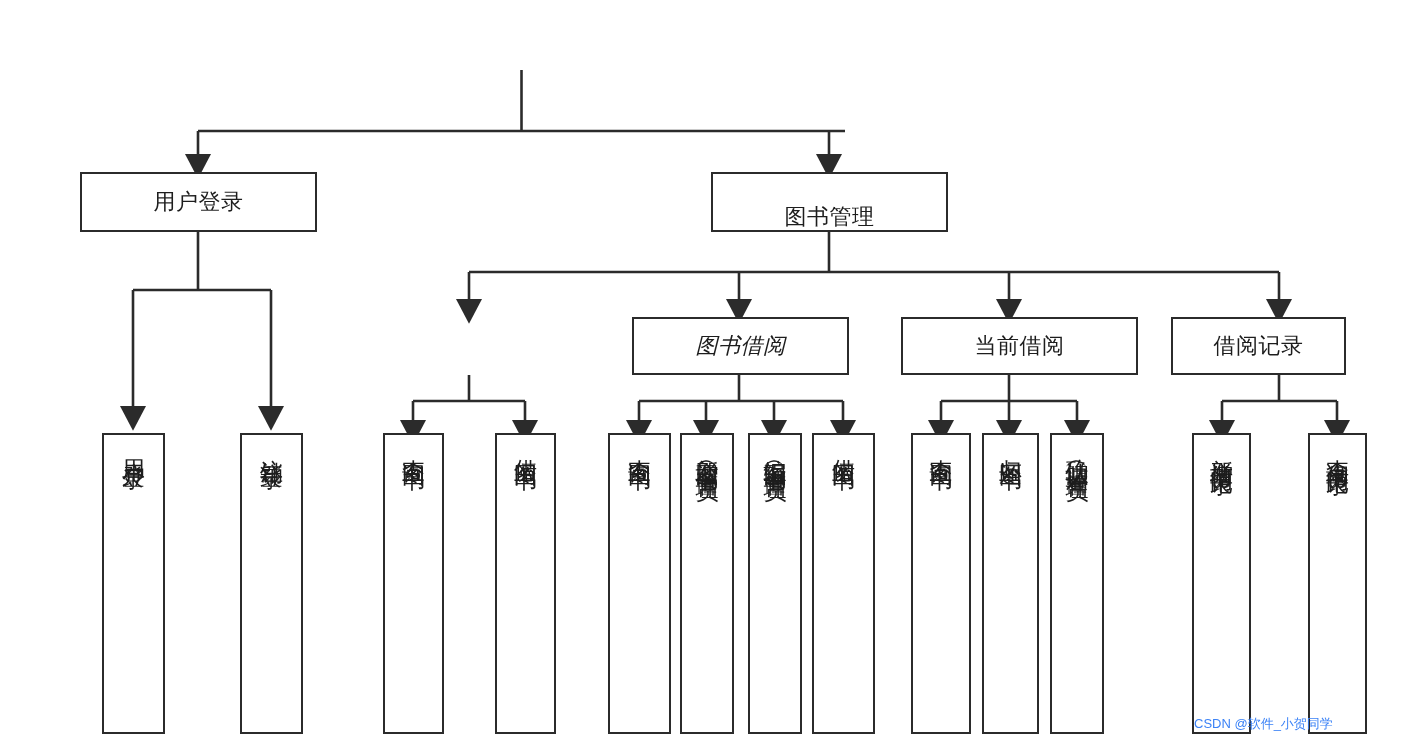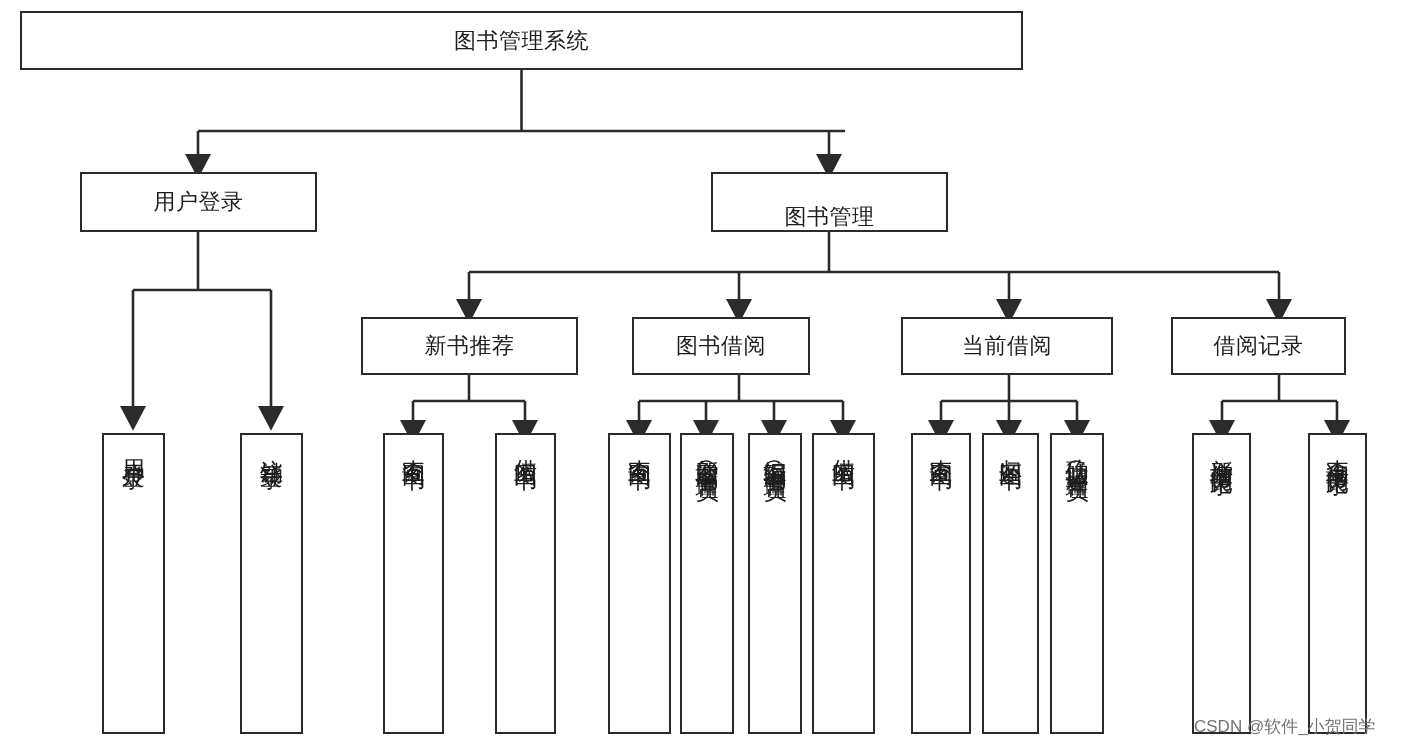--- a/index.html
+++ b/index.html
@@ -53,22 +53,22 @@
   }
   .node.vert .node-label {
     writing-mode: vertical-rl;
     text-orientation: upright;
     font-size: 23px;
     letter-spacing: 3px;
     line-height: 1;
   }
   .watermark {
     position: absolute;
-    font-size: 17px;
-    color: #737373;
+    font-size: 13px;
+    color: #3b82f6;
     white-space: nowrap;
     z-index: 8;
     font-family: "Liberation Sans", "DejaVu Sans", sans-serif;
   }
 </style>
 </head>
 <body>
 
 <div id="canvas">
 
@@ -115,38 +115,32 @@
       <path d="M1009,401 L1009,424" marker-end="url(#arrow)"></path>
       <path d="M1077,401 L1077,424" marker-end="url(#arrow)"></path>
 
       <path d="M1279,375 L1279,401"></path>
       <path d="M1222,401 L1337,401"></path>
       <path d="M1222,401 L1222,424" marker-end="url(#arrow)"></path>
       <path d="M1337,401 L1337,424" marker-end="url(#arrow)"></path>
     </g>
   </svg>
 
-  <div class="node horiz" style="left:20px; top:11px; width:1003px; height:59px;">
-    <span class="node-label">图书管理系统</span>
-  </div>
 
   <div class="node horiz" style="left:80px; top:172px; width:237px; height:60px;">
     <span class="node-label">用户登录</span>
   </div>
   <div class="node horiz" style="left:711px; top:172px; width:237px; height:60px;align-items:flex-end;">
     <span class="node-label">图书管理</span>
   </div>
 
-  <div class="node horiz" style="left:361px; top:317px; width:217px; height:58px;">
-    <span class="node-label">新书推荐</span>
-  </div>
-  <div class="node horiz" style="left:632px; top:317px; width:178px; height:58px;">
+  <div class="node horiz" style="left:632px; top:317px; width:217px; height:58px;font-style:italic;">
     <span class="node-label">图书借阅</span>
   </div>
-  <div class="node horiz" style="left:901px; top:317px; width:212px; height:58px;text-align:center;">
+  <div class="node horiz" style="left:901px; top:317px; width:237px; height:58px;text-align:center;">
     <span class="node-label">当前借阅</span>
   </div>
   <div class="node horiz" style="left:1171px; top:317px; width:175px; height:58px;">
     <span class="node-label">借阅记录</span>
   </div>
 
   <div class="node vert" style="left:102px; top:433px; width:63px; height:301px;">
     <span class="node-label">用户登录</span>
   </div>
   <div class="node vert" style="left:240px; top:433px; width:63px; height:301px;">

